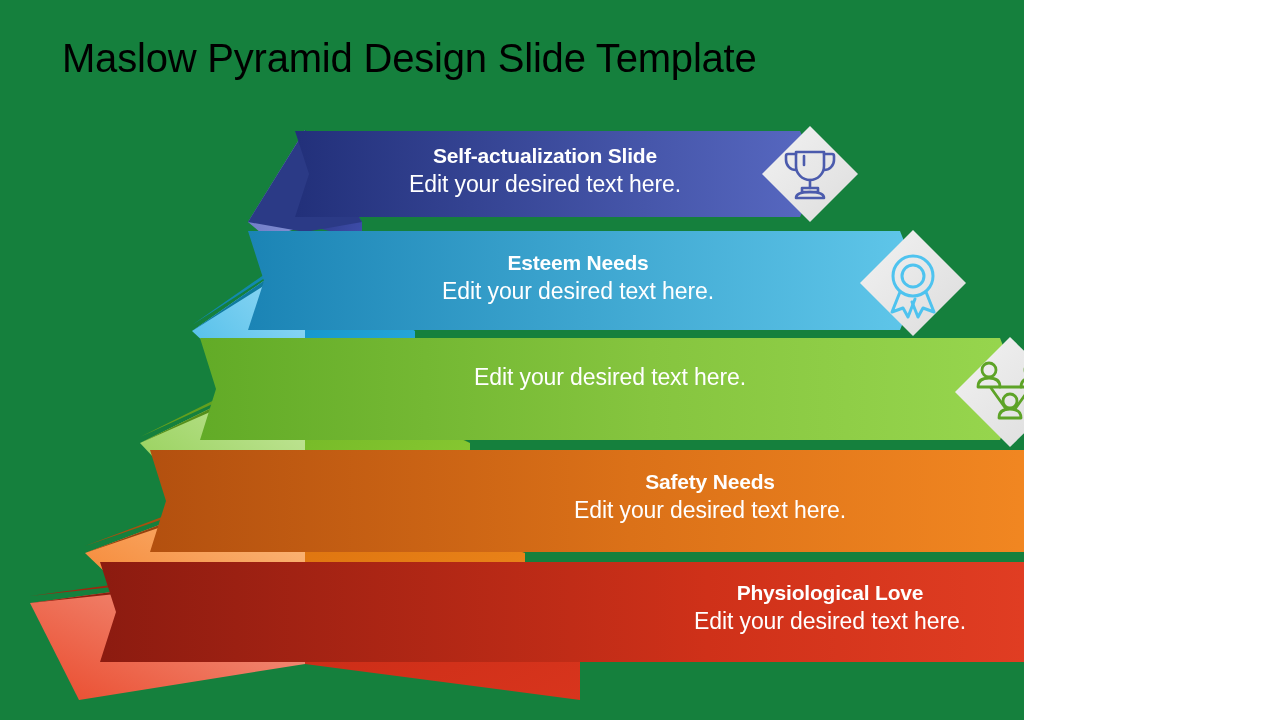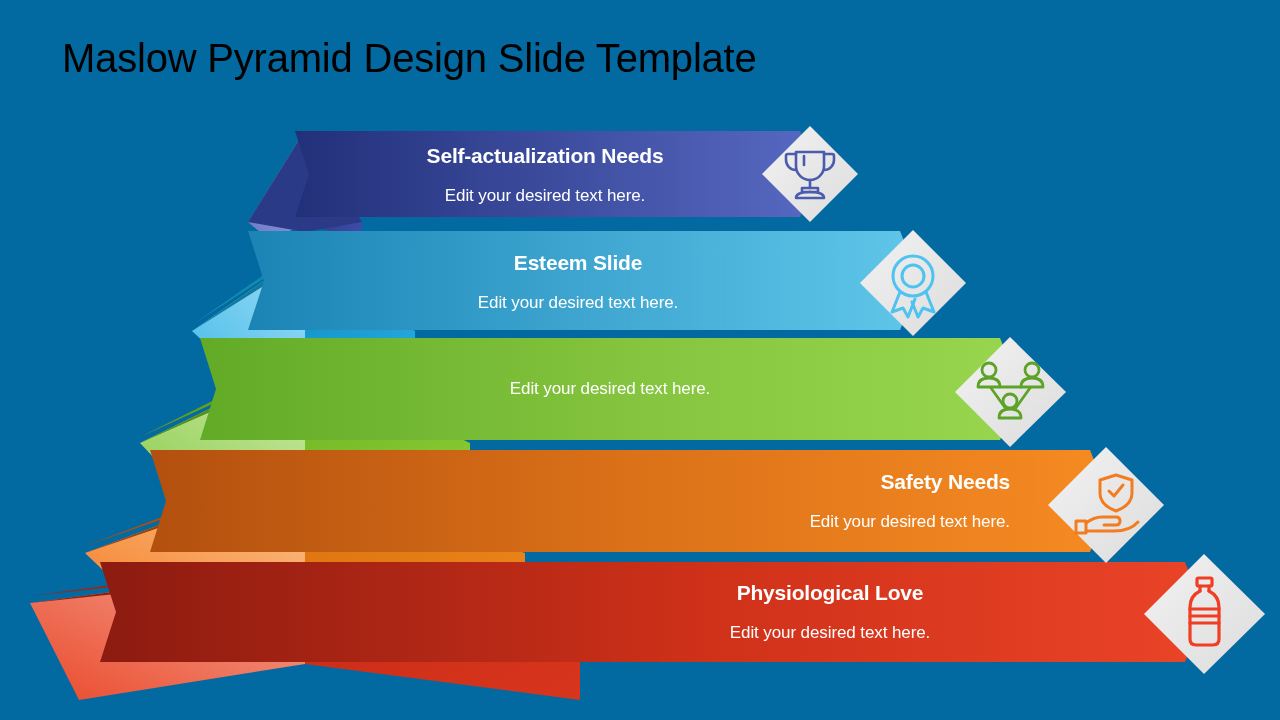--- a/index.html
+++ b/index.html
@@ -2,23 +2,23 @@
 <html><head>
 <meta charset="utf-8">
 <style>
   html, body {
     margin: 0;
     padding: 0;
     background: #ffffff;
   }
   #slide {
     position: relative;
-    width: 1280px;
+    width: 1024px;
     height: 720px;
-    background: #0369a1;
+    background: #15803d;
     overflow: hidden;
     font-family: "Liberation Sans", sans-serif;
   }
 
   
   #slide-title {
     position: absolute;
     left: 62px;
     top: 36px;
     font-size: 40px;
@@ -56,25 +56,25 @@
     line-height: 1.0;
   }
   .banner-title {
     font-size: 21px;
     font-weight: bold;
     color: #ffffff;
     white-space: nowrap;
     letter-spacing: -0.2px;
   }
   .banner-sub {
-    font-size: 17px;
+    font-size: 23px;
     font-weight: 400;
     color: #ffffff;
     white-space: nowrap;
-    margin-top: 21px;
+    margin-top: 7px;
     letter-spacing: -0.1px;
   }
 
   
   .diamond-badge {
     position: absolute;
     z-index: 4;
   }
   .diamond-icon {
     position: absolute;
@@ -193,21 +193,21 @@
     <svg class="banner-svg" width="525" height="92" viewBox="0 0 525 92">
       <defs>
         <linearGradient id="bg1" x1="0" y1="0" x2="1" y2="0">
           <stop offset="0%" stop-color="#22307a"></stop>
             <stop offset="100%" stop-color="#5869c2"></stop>
         </linearGradient>
       </defs>
       <polygon points="0,0 505,0 525,43 505,86 0,86 14,43" fill="url(#bg1)"></polygon>
     </svg>
     <div class="banner-text" style="left:40px; top:14px; width:420px;">
-      <div class="banner-title">Self-actualization Needs</div>
+      <div class="banner-title">Self-actualization Slide</div>
       <div class="banner-sub">Edit your desired text here.</div>
     </div>
   </div>
   <div class="diamond-badge" style="left:760px; top:124px; width:100px; height:100px;">
     <svg class="diamond-icon" width="100" height="100" viewBox="0 0 100 100">
       <defs>
         <linearGradient id="dg1" x1="0" y1="0" x2="1" y2="1">
           <stop offset="0%" stop-color="#f2f2f2"></stop>
             <stop offset="100%" stop-color="#dddddd"></stop>
         </linearGradient>
@@ -229,21 +229,21 @@
     <svg class="banner-svg" width="672" height="105" viewBox="0 0 672 105">
       <defs>
         <linearGradient id="bg2" x1="0" y1="0" x2="1" y2="0">
           <stop offset="0%" stop-color="#1b84b5"></stop>
             <stop offset="100%" stop-color="#60c7ea"></stop>
         </linearGradient>
       </defs>
       <polygon points="0,0 652,0 672,50 652,99 0,99 16,50" fill="url(#bg2)"></polygon>
     </svg>
     <div class="banner-text" style="left:60px; top:21px; width:540px;">
-      <div class="banner-title">Esteem Slide</div>
+      <div class="banner-title">Esteem Needs</div>
       <div class="banner-sub">Edit your desired text here.</div>
     </div>
   </div>
   <div class="diamond-badge" style="left:858px; top:228px; width:110px; height:110px;">
     <svg class="diamond-icon" width="110" height="110" viewBox="0 0 110 110">
       <defs>
         <linearGradient id="dg2" x1="0" y1="0" x2="1" y2="1">
           <stop offset="0%" stop-color="#f2f2f2"></stop>
             <stop offset="100%" stop-color="#dcdcdc"></stop>
         </linearGradient>
@@ -304,21 +304,21 @@
     <svg class="banner-svg" width="960" height="108" viewBox="0 0 960 108">
       <defs>
         <linearGradient id="bg4" x1="0" y1="0" x2="1" y2="0">
           <stop offset="0%" stop-color="#b3500f"></stop>
             <stop offset="50%" stop-color="#db7118"></stop>
             <stop offset="100%" stop-color="#f68b23"></stop>
         </linearGradient>
       </defs>
       <polygon points="0,0 940,0 960,51 940,102 0,102 16,51" fill="url(#bg4)"></polygon>
     </svg>
-    <div class="banner-text" style="left:260px; top:21px; width:600px;text-align:right;">
+    <div class="banner-text" style="left:260px; top:21px; width:600px;">
       <div class="banner-title">Safety Needs</div>
       <div class="banner-sub">Edit your desired text here.</div>
     </div>
   </div>
   <div class="diamond-badge" style="left:1046px; top:445px; width:120px; height:120px;">
     <svg class="diamond-icon" width="120" height="120" viewBox="0 0 120 120">
       <defs>
         <linearGradient id="dg4" x1="0" y1="0" x2="1" y2="1">
           <stop offset="0%" stop-color="#f2f2f2"></stop>
             <stop offset="100%" stop-color="#dcdcdc"></stop>

